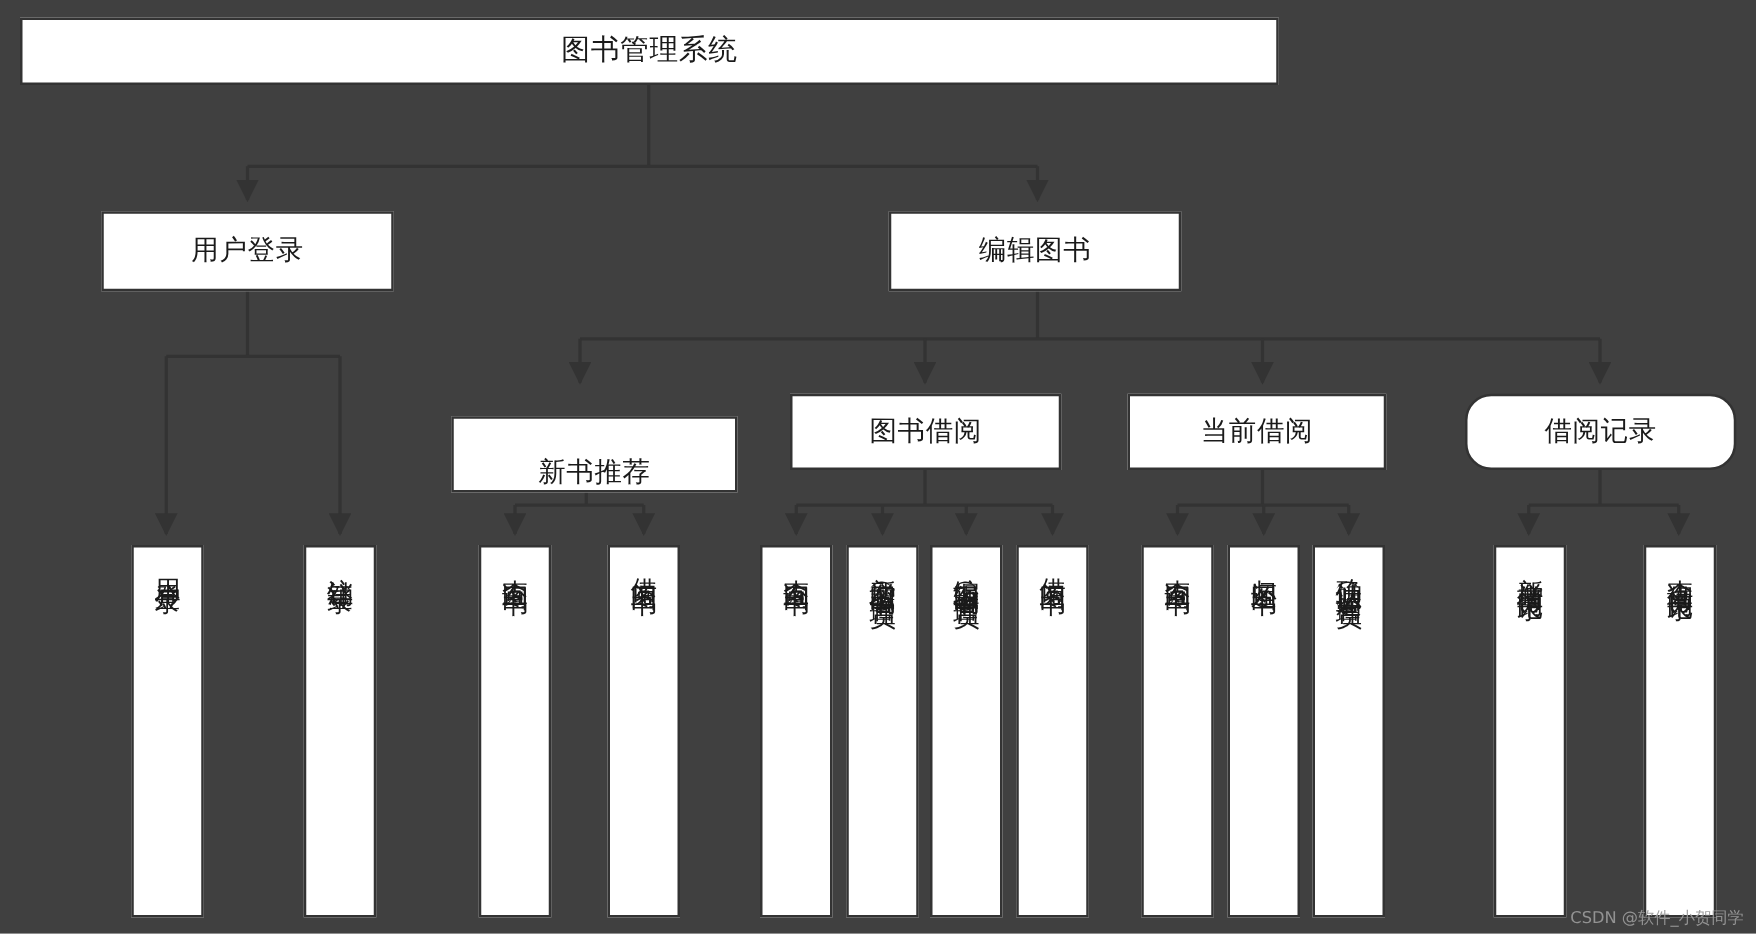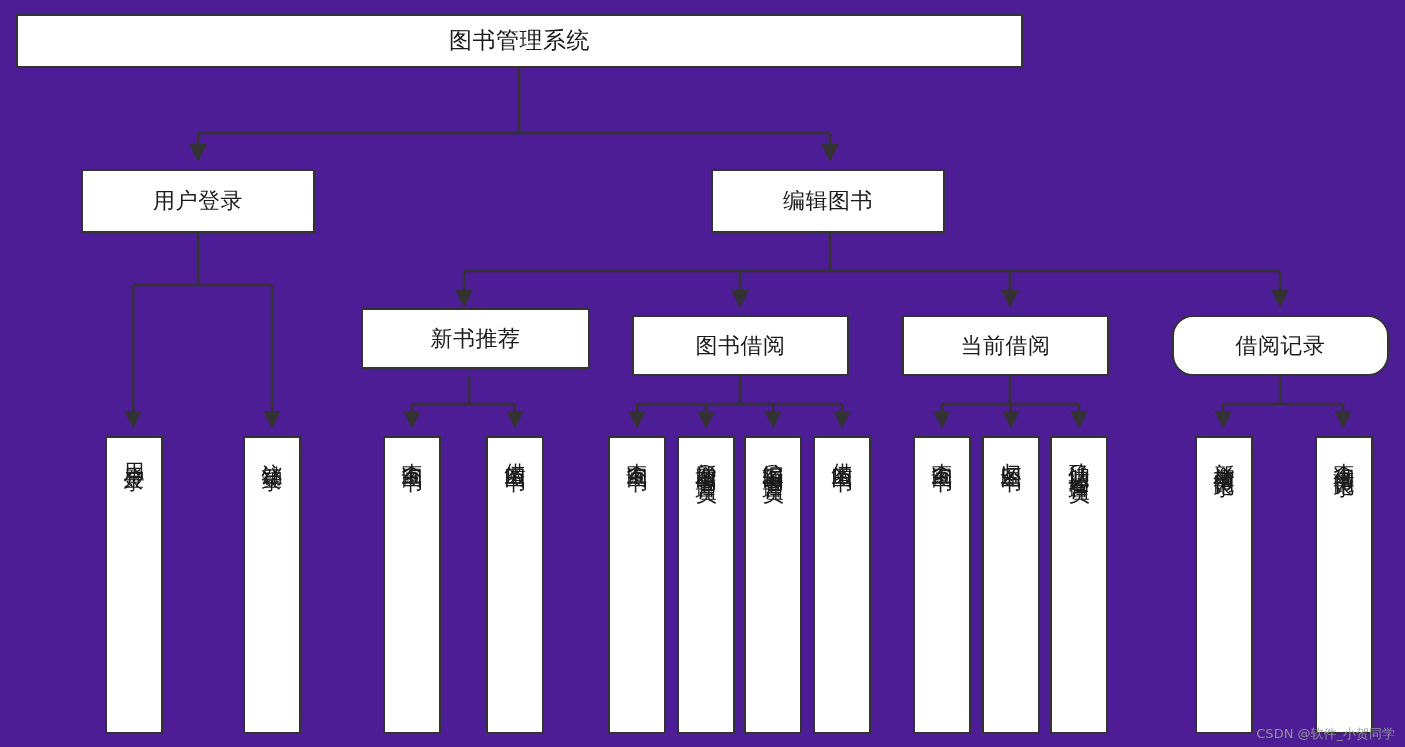--- a/index.html
+++ b/index.html
@@ -8,21 +8,21 @@
     padding: 0;
     background: #ffffff;
   }
   body {
     font-family: "DejaVu Sans", "Liberation Sans", sans-serif;
   }
   #canvas {
     position: relative;
     width: 1405px;
     height: 747px;
-    background: #4c1d95;
+    background: #404040;
     overflow: hidden;
   }
   svg.wires {
     position: absolute;
     left: 0;
     top: 0;
     width: 1405px;
     height: 747px;
     pointer-events: none;
   }
@@ -134,21 +134,21 @@
     <span class="label">图书管理系统</span>
   </div>
 
   <div class="node horiz" style="left:81px; top:169px; width:234px; height:64px;">
     <span class="label">用户登录</span>
   </div>
   <div class="node horiz" style="left:711px; top:169px; width:234px; height:64px;">
     <span class="label">编辑图书</span>
   </div>
 
-  <div class="node horiz" style="left:361px; top:308px; width:229px; height:61px;">
+  <div class="node horiz" style="left:361px; top:333px; width:229px; height:61px;align-items:flex-end;">
     <span class="label">新书推荐</span>
   </div>
   <div class="node horiz" style="left:632px; top:315px; width:217px; height:61px;">
     <span class="label">图书借阅</span>
   </div>
   <div class="node horiz" style="left:902px; top:315px; width:207px; height:61px;">
     <span class="label">当前借阅</span>
   </div>
   <div class="node horiz" style="left:1172px; top:315px; width:217px; height:61px;border-radius:21px;">
     <span class="label">借阅记录</span>

